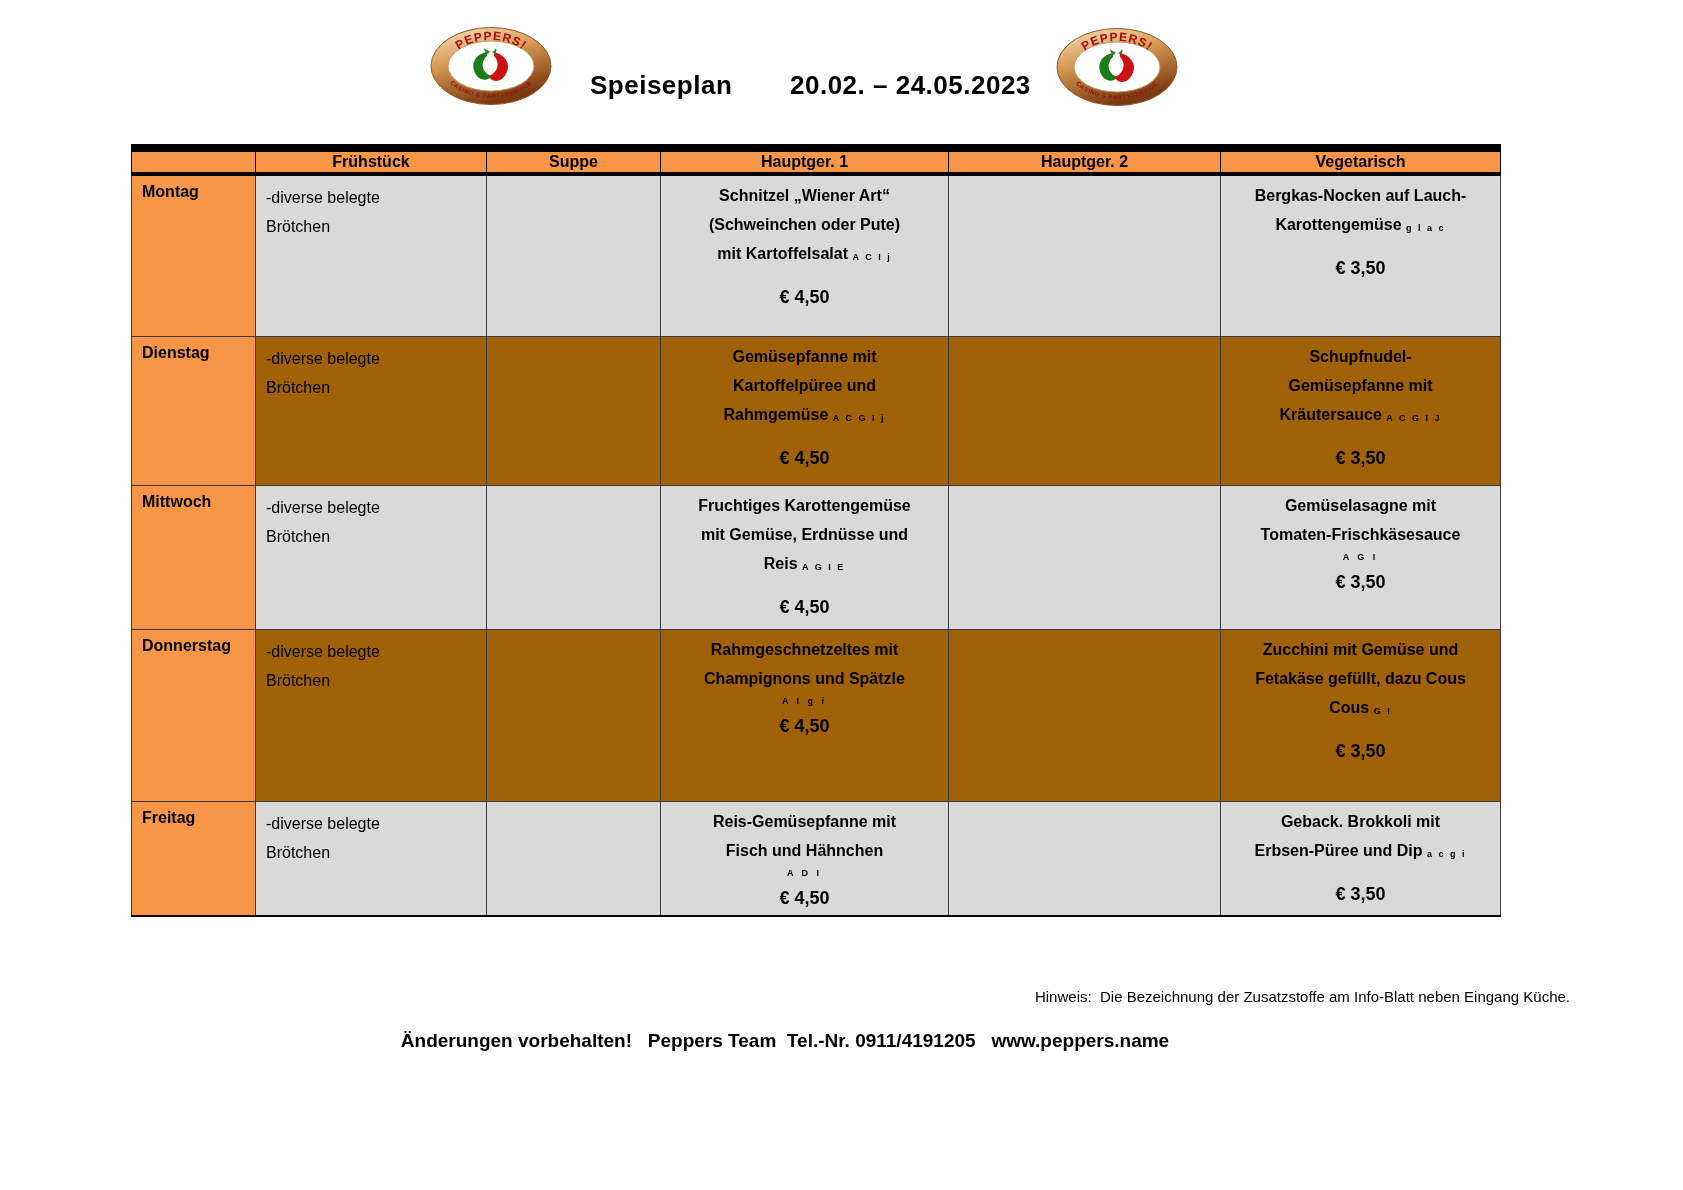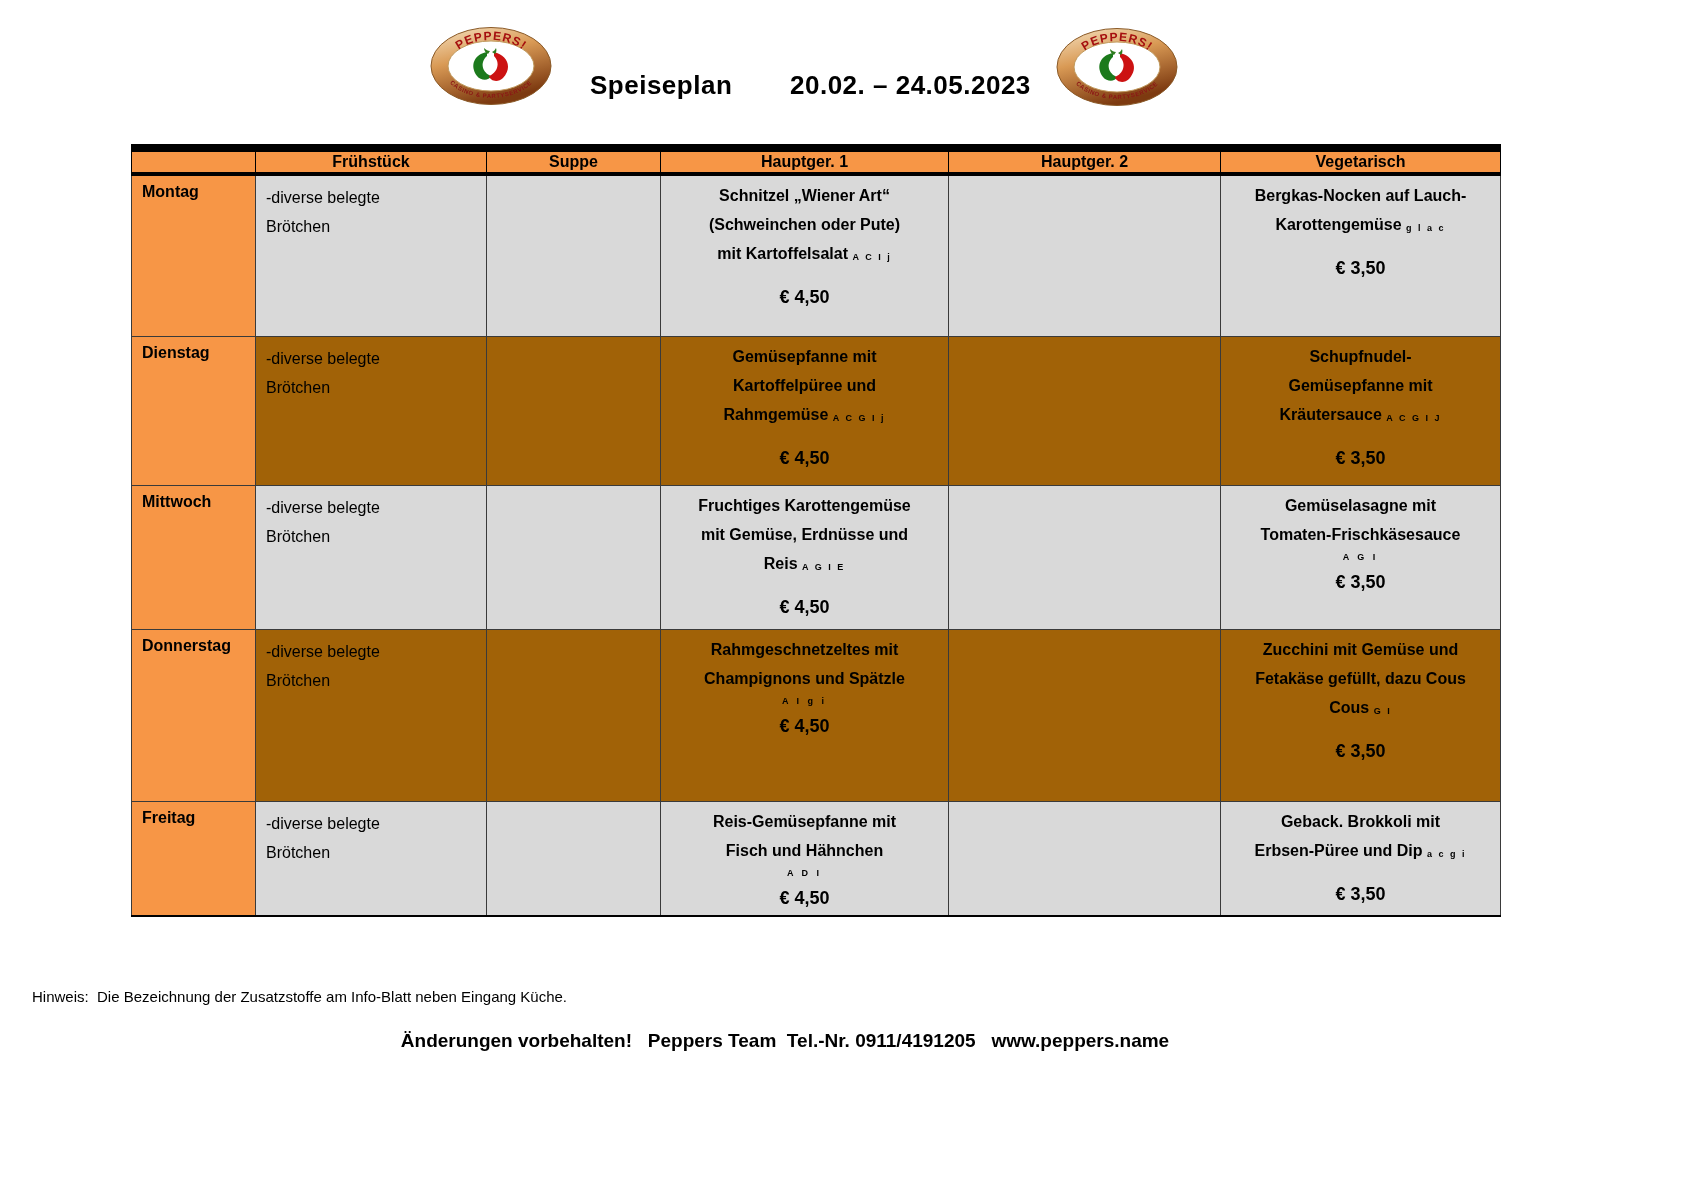--- a/index.html
+++ b/index.html
@@ -66,21 +66,21 @@
   .allergen-line {
     font-size: 9px; font-weight: bold; letter-spacing: 3px;
     line-height: 16px;
   }
   .price { font-size: 18px; line-height: 24px; margin-top: 14px; }
   .price-close { margin-top: 5px; }
 
   
   .hinweis {
     position: absolute; left: 0; top: 988px; width: 1570px;
-    text-align: left; font-size: 15px; white-space: pre-wrap; margin-left: 32px;
+    text-align: right; font-size: 15px; white-space: pre-wrap;
   }
   .contact {
     position: absolute; left: 0; top: 1030px; width: 1570px;
     text-align: center; font-size: 19px; font-weight: bold; white-space: pre-wrap;
   }
 </style>
 </head>
 <body>
 
 <svg class="logo logo-left" viewBox="0 0 122 78">

